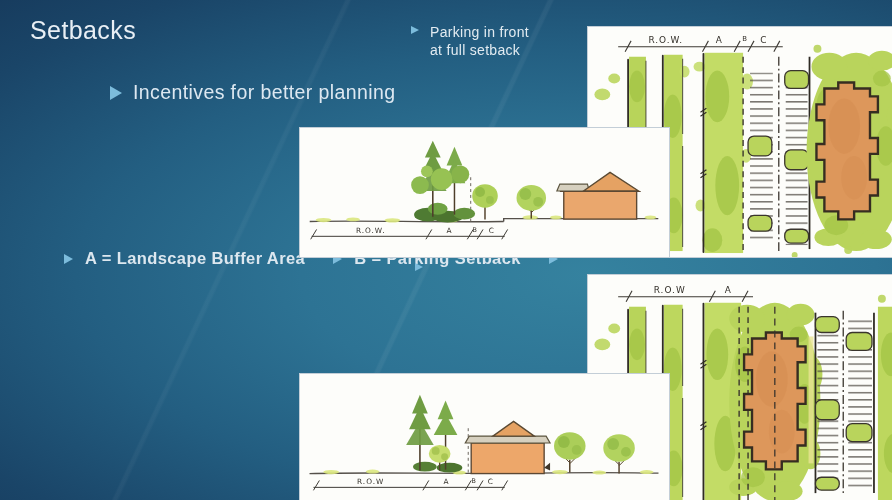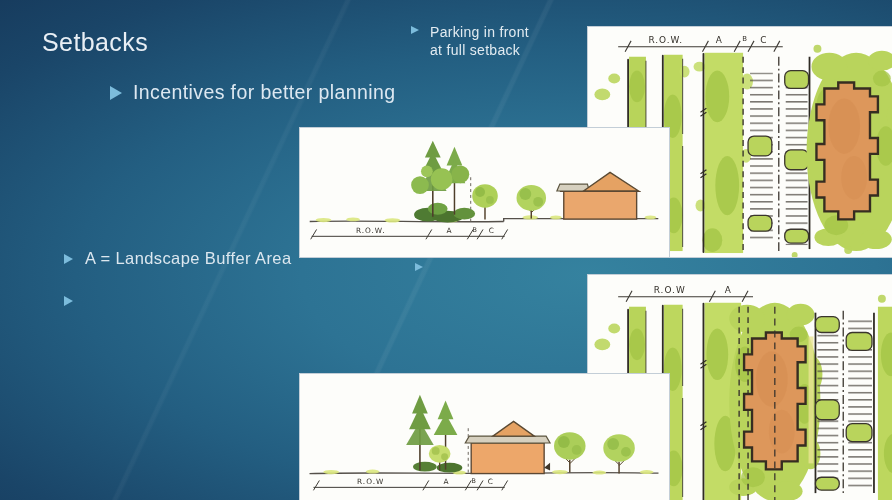--- a/index.html
+++ b/index.html
@@ -12,33 +12,33 @@
     background:
       radial-gradient(115% 92% at 66% 55%, #35829f 0%, #2d7394 28%, #235e81 50%, #1a4568 72%, #122e4f 100%);
   }
   .slide .bg-lines{
     position:absolute;inset:0;pointer-events:none;
     background:
       linear-gradient(115deg, transparent 48.6%, rgba(255,255,255,.05) 48.8%, rgba(255,255,255,.05) 49.1%, transparent 49.3%),
       linear-gradient(115deg, transparent 30.6%, rgba(255,255,255,.04) 30.8%, rgba(255,255,255,.04) 31.05%, transparent 31.3%);
   }
   .title{
-    position:absolute;left:26px;top:12px;margin:16px;
+    position:absolute;left:26px;top:12px;margin:4px;
     font-size:25px;font-weight:400;letter-spacing:.4px;color:#e9eff5;
   }
   .tri{width:0;height:0;border-style:solid;border-color:transparent;
        border-left-color:#7cbcdc;display:inline-block;flex:none;}
   .tri.large{border-width:7px 0 7px 12px;}
   .tri.med{border-width:5.5px 0 5.5px 9.5px;}
   .tri.small{border-width:4.5px 0 4.5px 8px;}
   .bullet-main{
     position:absolute;left:66px;top:81px;display:flex;align-items:center;gap:11px;
     font-size:19.5px;color:#dde8f1;letter-spacing:.4px;padding-left:44px;
   }
-  .legend{position:absolute;left:64px;top:249px;display:flex;flex-direction:column;gap:28px;}
+  .legend{position:absolute;left:64px;top:249px;display:flex;flex-direction:row;gap:28px;font-weight:bold;}
   .legend .item{display:flex;align-items:center;gap:12px;font-size:16.5px;color:#dce7ef;letter-spacing:.4px;}
   .note{position:absolute;display:flex;gap:11px;font-size:14px;line-height:1.3;color:#e2ebf1;letter-spacing:.3px;}
   .note .tri{margin-top:3px;}
   .note1{left:411px;top:23px;width:140px;}
   .note1 .txt{width:110px;}
   .note2{left:415px;top:260px;width:125px;}
   .note2 .txt{width:100px;}
   .panel{position:absolute;background:#fdfdfa;border:1px solid #c3ced7;box-sizing:border-box;}
   .panel svg{display:block;width:100%;height:100%;}
   .panel text{font-family:"DejaVu Sans",sans-serif;fill:#34302a;}
@@ -65,20 +65,24 @@
     <span class="txt">Parking in front at full setback</span>
   </div>
 
   <div class="legend">
     <div class="item">
       <span class="tri med"></span>
       <span>A = Landscape Buffer Area</span>
     </div>
     <div class="item">
       <span class="tri med"></span>
+      <span>B = Parking Setback</span>
+    </div>
+    <div class="item">
+      <span class="tri med"></span>
     </div>
   </div>
 
   <div class="note note2">
     <span class="tri small"></span>
   </div>
 
   <figure class="panel" id="plan-full">
     <svg viewBox="0 0 334 232">
       <defs>

